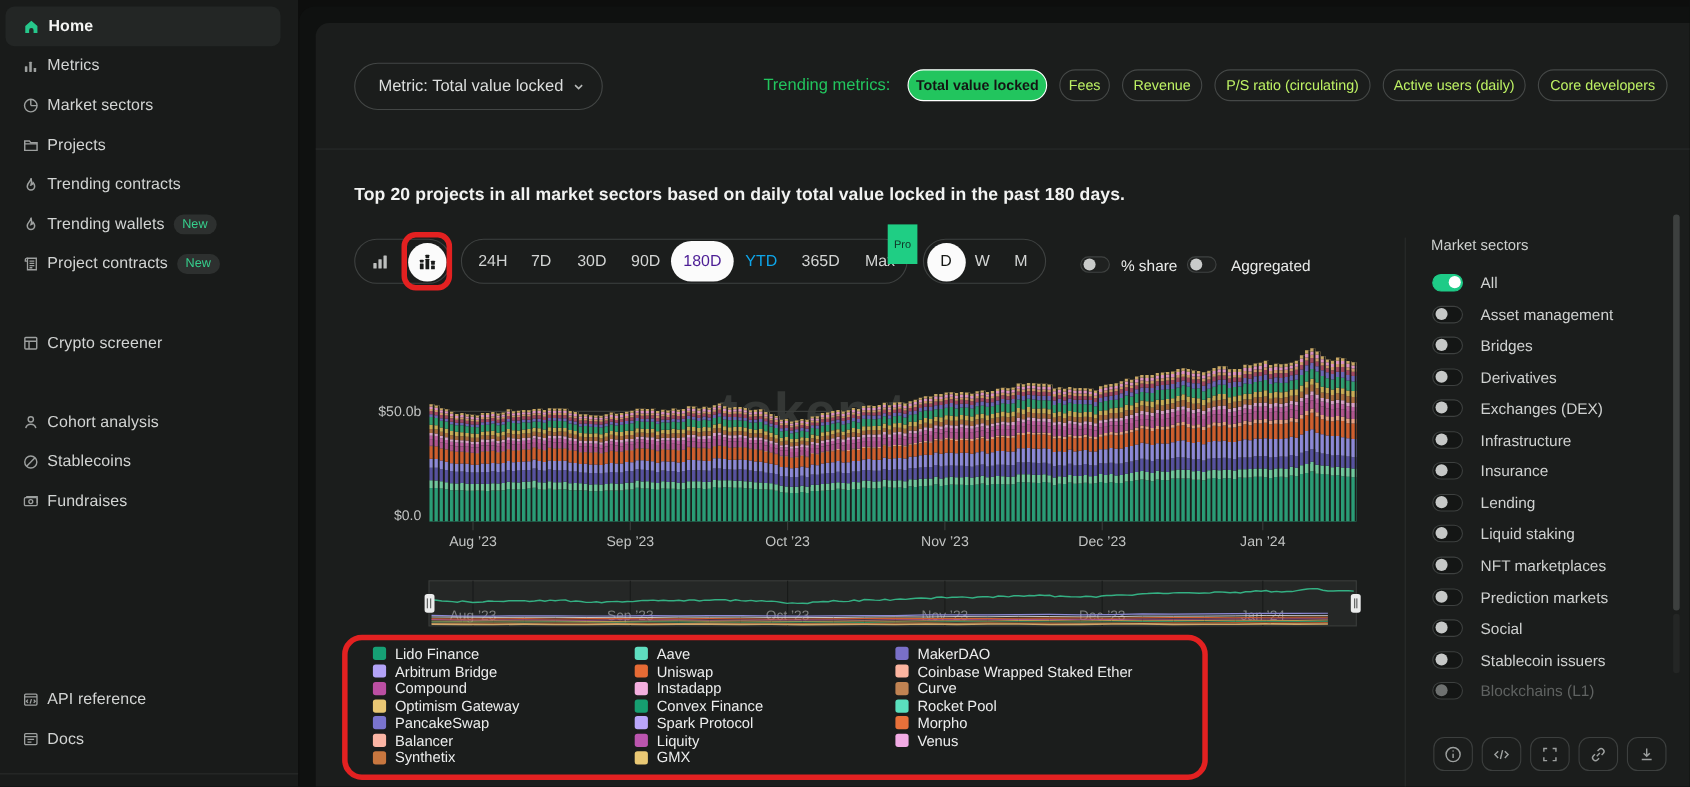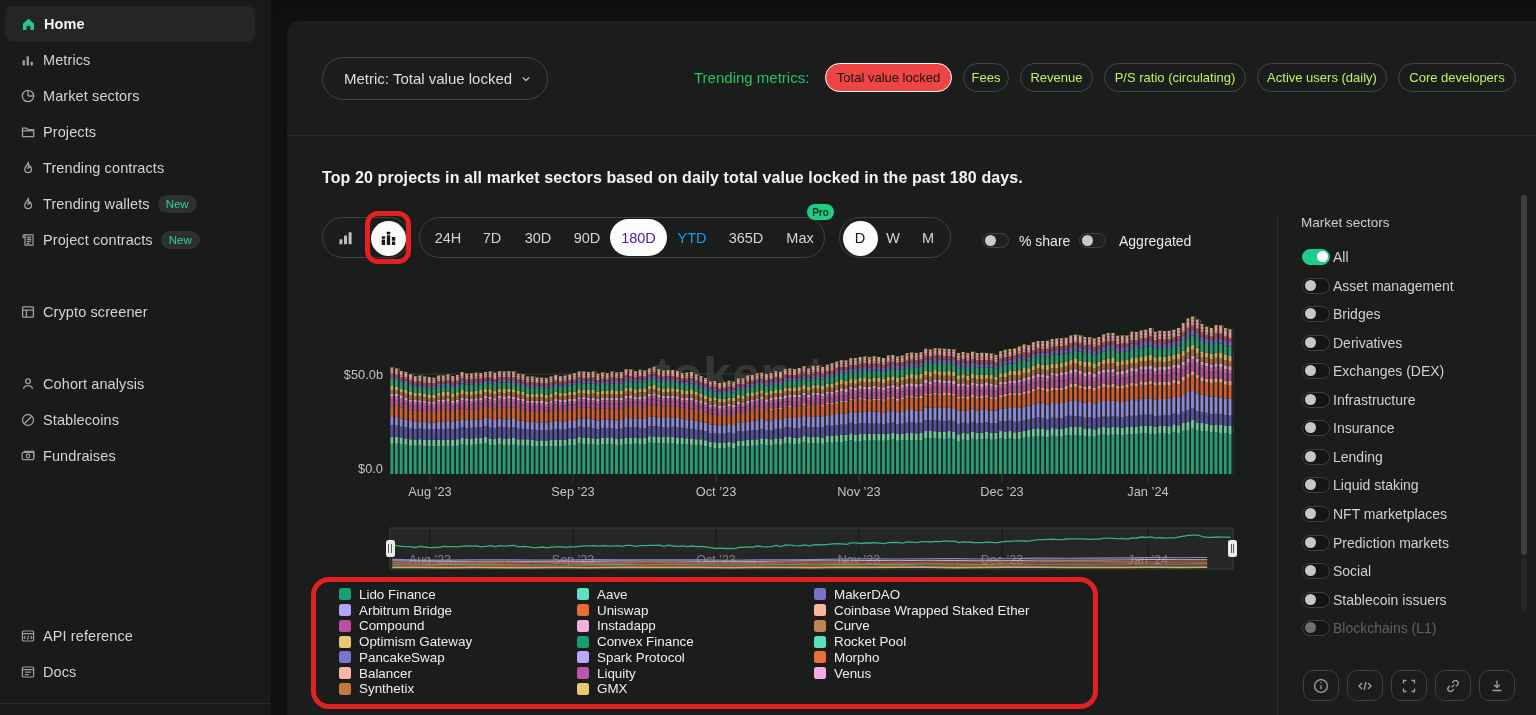--- a/index.html
+++ b/index.html
@@ -6,31 +6,31 @@
 #sidebar{position:absolute;left:0;top:0;width:271px;height:715px;background:#191b1a}
 .nav{position:absolute;left:5px;width:250px;height:36px;display:flex;align-items:center;border-radius:8px}
 .nav svg{margin-left:15px;flex:none}
 .nav .lb{margin-left:7px;font-size:14.5px;color:#d2d4d3;letter-spacing:.1px}
 .nav.sel{background:#232625}
 .nav.sel .lb{color:#f4f5f4;font-weight:700}
 .new{margin-left:8px;background:#2d302f;color:#36cf8d;font-size:11.5px;padding:3px 8px 3px;border-radius:10px}
 #outer{position:absolute;left:272px;top:6px;width:1264px;height:709px;background:#0f1110;border-radius:14px 0 0 0}
 #card{position:absolute;left:287px;top:21px;width:1249px;height:694px;background:#1b1d1c;border-radius:12px 0 0 0}
 .pill{display:inline-flex;align-items:center;justify-content:center;border:1px solid #454847;border-radius:15px;height:29px;font-size:13px;color:#bef264;white-space:nowrap;z-index:2}
-.pill.on{background:#ef4444;border-color:#fff;color:#141514;font-weight:400}
+.pill.on{background:#22c55e;border-color:#fff;color:#141514;font-weight:700}
 .tgl{position:absolute;width:27px;height:15px;border:1.5px solid #3f4241;border-radius:8px;background:#1f2120}
 .tgl:after{content:"";position:absolute;left:2px;top:0.5px;width:11px;height:11px;border-radius:50%;background:#c9cbca}
 .tlbl{position:absolute;font-size:14px;color:#e9eae9;font-weight:500}
 .strow{position:absolute;left:1302px;display:flex;align-items:center;height:17px}
 .sw{width:28px;height:16px;border-radius:8.5px;position:relative;flex:none;border:1.5px solid #3d403f;background:#141615}
 .sw:after{content:"";position:absolute;width:11px;height:11px;border-radius:50%;background:#c6c8c7;top:1px;left:1.5px}
 .sw.on{background:#1ecb87;border-color:#1ecb87}
 .sw.on:after{background:#fff;left:auto;right:1.5px}
 .sw.dis:after{background:#6e7170}
-.strow .sl{margin-left:3px;font-size:14px;color:#cfd1d0}
+.strow .sl{margin-left:16px;font-size:14px;color:#cfd1d0}
 .strow.dis .sl{color:#5f6261}
 .leg{position:absolute;display:flex;align-items:center;height:15.7px}
 .leg i{width:12px;height:12px;border-radius:2.5px;flex:none}
 .leg span{margin-left:8px;font-size:13.4px;color:#eceded}
 .ib{position:absolute;top:670px;width:36px;height:31px;border:1px solid #3c3f3e;border-radius:10px;display:flex;align-items:center;justify-content:center}
 .redbox{position:absolute;border:5px solid #e32121;z-index:30}
 .handle{position:absolute;top:540px;width:9px;height:17px;background:#ebecec;border-radius:2.5px;z-index:5;display:flex;align-items:center;justify-content:center;gap:1.5px}
 .handle i{width:1.2px;height:9px;background:#555857}
 </style></head><body>
 <div id="sidebar">
@@ -166,21 +166,21 @@
 <div class="redbox" style="left:365px;top:210.5px;width:46px;height:53px;border-radius:13px"></div>
 <div class="abs" style="left:419px;top:217px;width:406px;height:41px;border:1px solid #3e4140;border-radius:21px;z-index:2"></div>
 <div class="abs" style="left:418px;top:230px;width:60px;text-align:center;font-size:14.5px;color:#d3d5d4;z-index:3">24H</div>
 <div class="abs" style="left:462px;top:230px;width:60px;text-align:center;font-size:14.5px;color:#d3d5d4;z-index:3">7D</div>
 <div class="abs" style="left:508px;top:230px;width:60px;text-align:center;font-size:14.5px;color:#d3d5d4;z-index:3">30D</div>
 <div class="abs" style="left:557px;top:230px;width:60px;text-align:center;font-size:14.5px;color:#d3d5d4;z-index:3">90D</div>
 <div class="abs" style="left:662px;top:230px;width:60px;text-align:center;font-size:14.5px;color:#0ea5e9;z-index:3">YTD</div>
 <div class="abs" style="left:716px;top:230px;width:60px;text-align:center;font-size:14.5px;color:#d3d5d4;z-index:3">365D</div>
 <div class="abs" style="left:770px;top:230px;width:60px;text-align:center;font-size:14.5px;color:#d3d5d4;z-index:3">Max</div>
 <div class="abs" style="left:610px;top:219px;width:57px;height:37px;background:#fbfbfb;border-radius:19px;z-index:3;display:flex;align-items:center;justify-content:center;font-size:14.5px;font-weight:500;color:#4c1d95">180D</div>
-<div class="abs" style="left:807px;top:204px;width:27px;height:16px;background:#1fce84;border-radius:10px;z-index:4;display:flex;align-items:center;justify-content:center;font-size:10px;font-weight:700;color:#103326">Pro</div>
+<div class="abs" style="left:807px;top:204px;width:27px;height:36px;background:#1fce84;border-radius:0;z-index:4;display:flex;align-items:center;justify-content:center;font-size:10px;font-weight:400;color:#103326">Pro</div>
 <div class="abs" style="left:839px;top:217px;width:112px;height:41px;border:1px solid #3e4140;border-radius:21px;z-index:2">
 <div style="position:absolute;left:2.5px;top:2.5px;width:35px;height:35px;border-radius:50%;background:#fbfbfb;display:flex;align-items:center;justify-content:center;font-size:14.5px;font-weight:500;color:#161816">D</div>
 <div style="position:absolute;left:42px;top:12px;width:22px;text-align:center;font-size:14.5px;color:#d3d5d4">W</div>
 <div style="position:absolute;left:77px;top:12px;width:22px;text-align:center;font-size:14.5px;color:#d3d5d4">M</div>
   </div>
 <div class="tgl" style="left:982px;top:233px;z-index:2"></div>
 <div class="tlbl" style="left:1019px;top:233px;z-index:2">% share</div>
 <div class="tgl" style="left:1079px;top:233px;z-index:2"></div>
 <div class="tlbl" style="left:1119px;top:233px;z-index:2">Aggregated</div>
 <svg style="position:absolute;left:287px;top:300px" width="1003" height="230" viewBox="0 0 1003 230">

